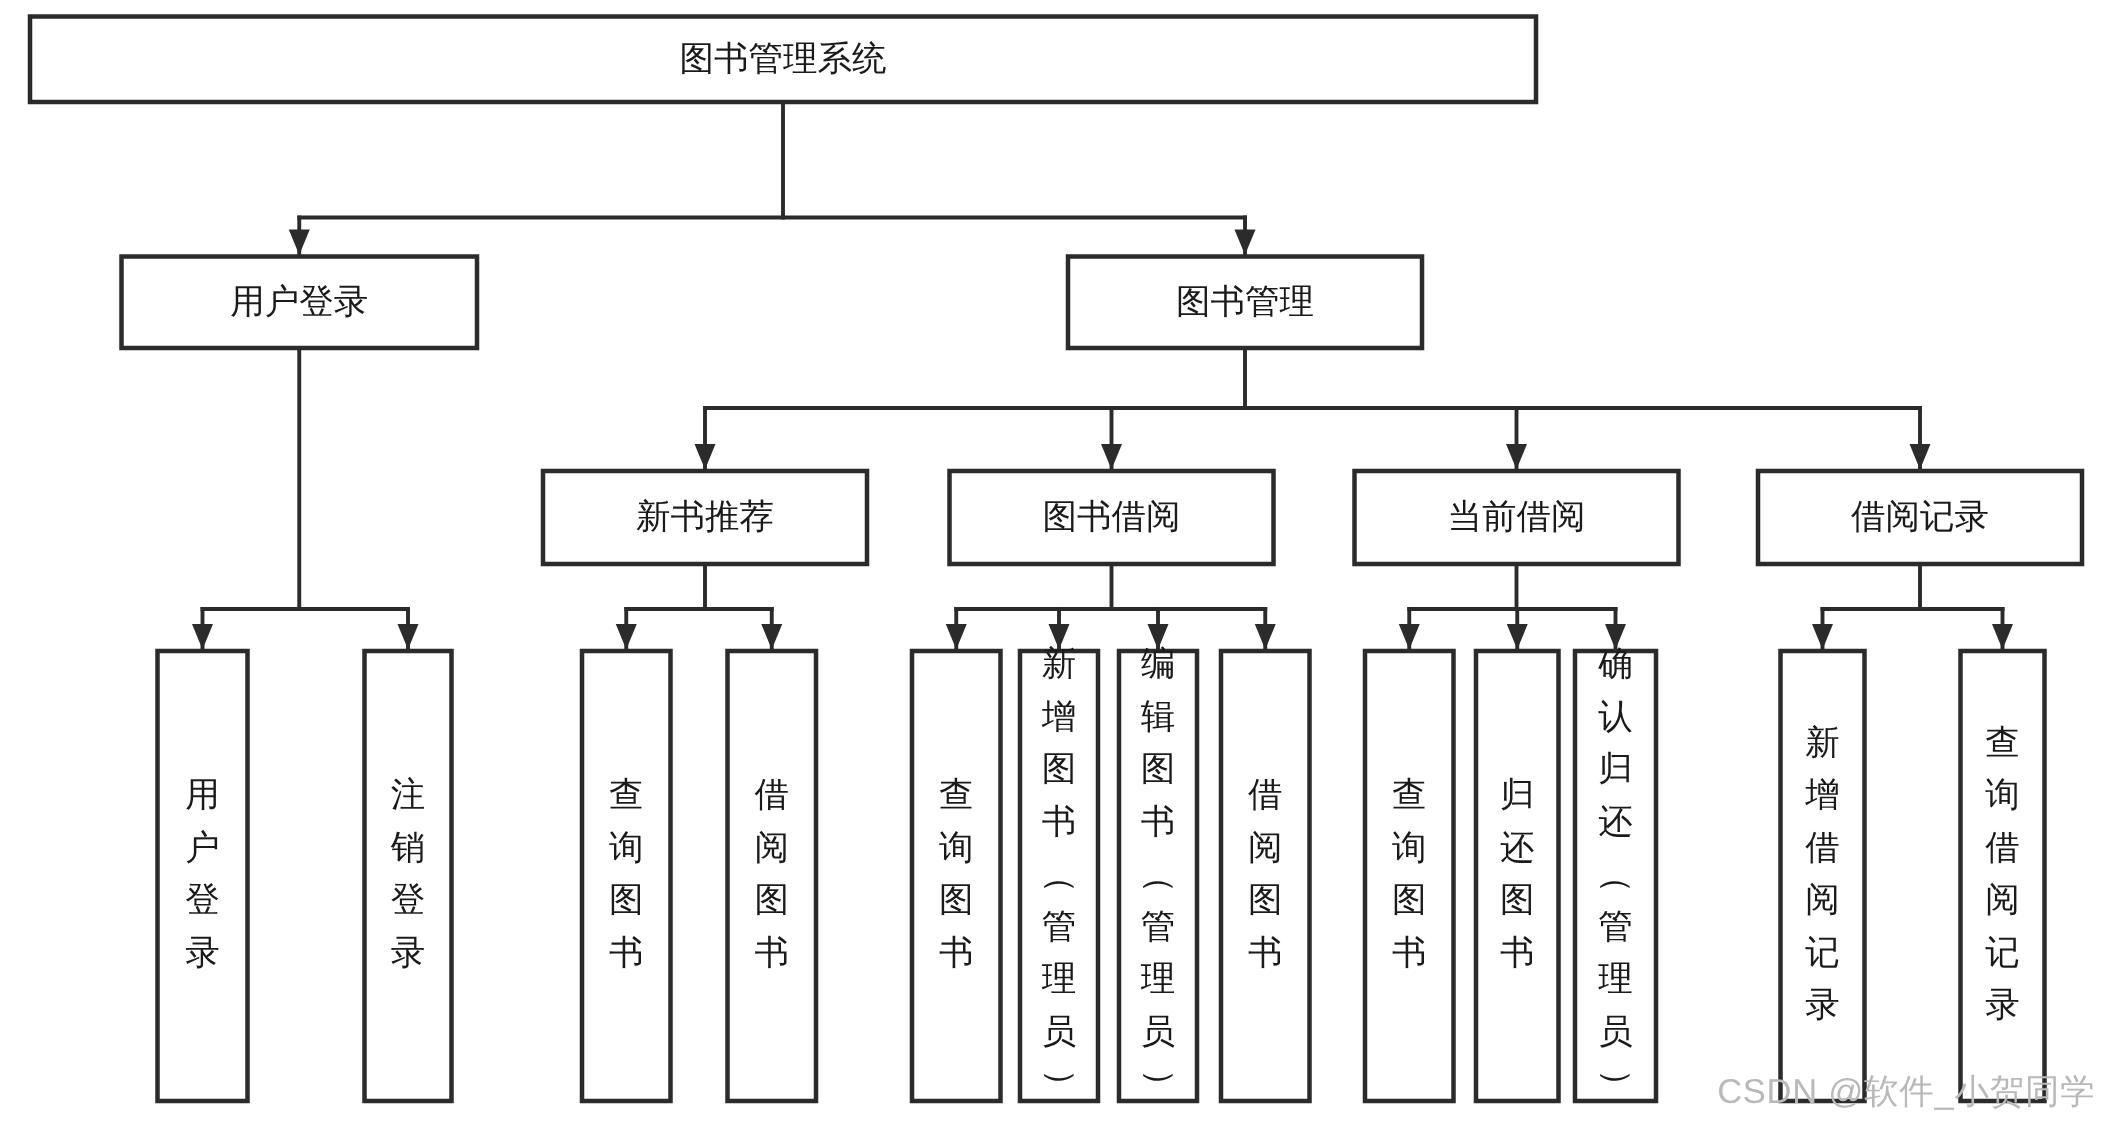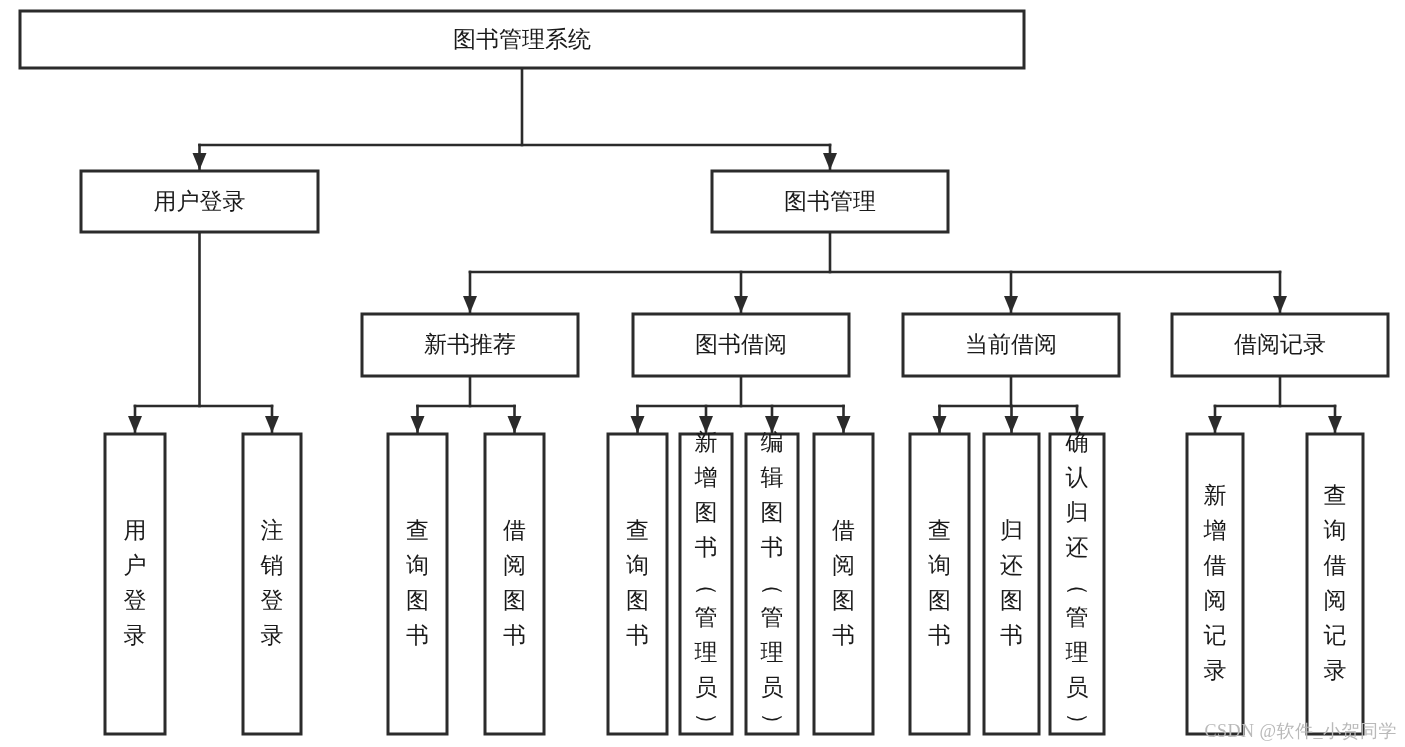--- a/index.html
+++ b/index.html
@@ -45,22 +45,22 @@
     stroke-linecap: square;
   }
   .arrow-head {
     fill: #2b2b2b;
     stroke: none;
   }
   .watermark {
     position: absolute;
     right: 8px;
     bottom: 4px;
-    font-family: Liberation Serif, serif;
-    font-size: 18px;
+    font-family: Liberation Sans, sans-serif;
+    font-size: 23px;
     color: #b9b9b9;
     white-space: nowrap;
     letter-spacing: 0.5px;
     pointer-events: none;
   }
 </style>
 </head>
 <body>
 
 <svg id="diagram" viewBox="0 0 1405 747">

